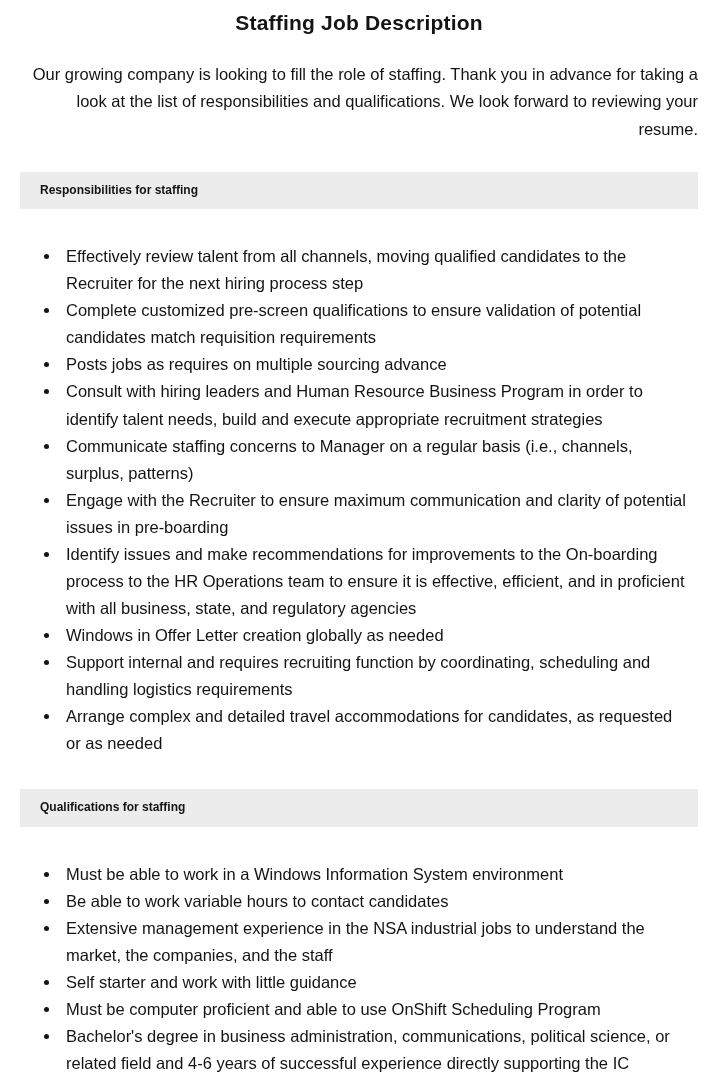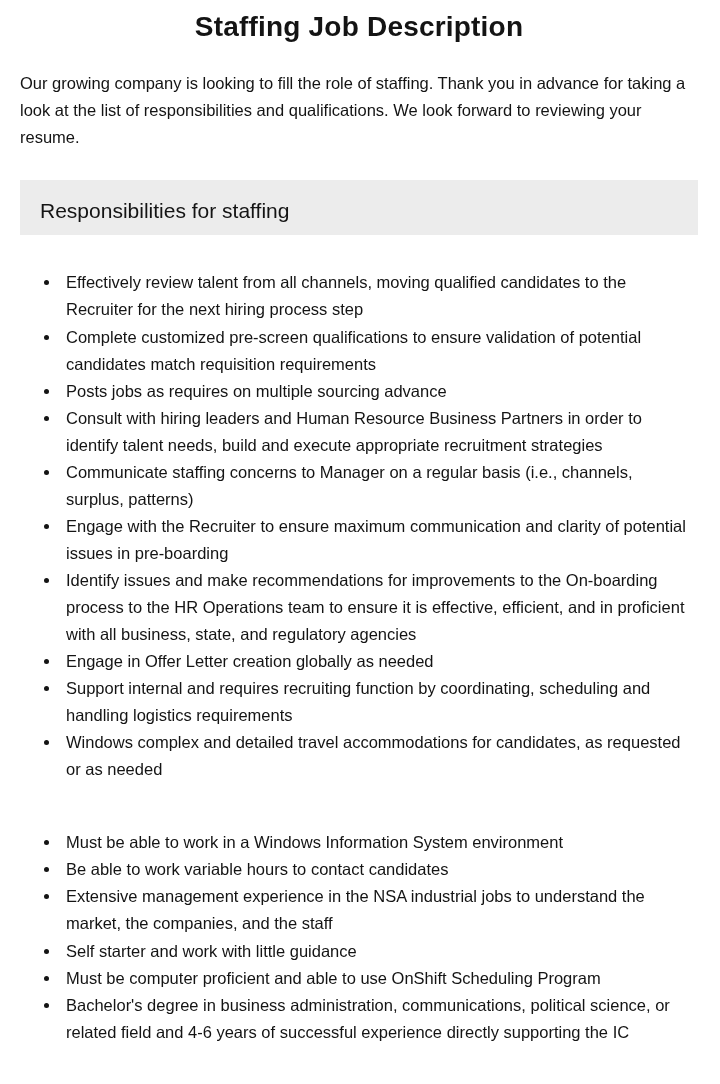--- a/index.html
+++ b/index.html
@@ -12,37 +12,38 @@
     width: 720px;
     font-family: "Liberation Sans", "DejaVu Sans", sans-serif;
     color: #141414;
     -webkit-font-smoothing: antialiased;
   }
   .page {
     padding: 4px 22px 30px 20px;
   }
   .doc-title {
     text-align: center;
-    font-size: 28px;
+    font-size: 21px;
     line-height: 1.2;
     font-weight: 700;
     margin: 6px 0 26px 0;
     letter-spacing: 0.2px;
   }
   .intro {
     font-size: 16.5px;
     line-height: 1.65;
     margin: 0 0 29px 0;
+    text-align: right;
   }
   .section-header {
     background: #ececec;
-    font-weight: 400;
-    font-size: 21px;
+    font-weight: 700;
+    font-size: 12px;
     line-height: 1.2;
-    padding: 18px 20px 12px 20px;
+    padding: 11px 20px 12px 20px;
     margin: 0 0 20px 0;
   }
   ul.bullet-list {
     margin: 0 8px 32px 0;
     padding: 14px 0 0 41px;
     font-size: 16.5px;
     line-height: 1.64;
     list-style-type: disc;
   }
   ul.bullet-list li {
@@ -61,29 +62,30 @@
   <h1 class="doc-title">Staffing Job Description</h1>
 
   <p class="intro">Our growing company is looking to fill the role of staffing. Thank you in advance for taking a look at the list of responsibilities and qualifications. We look forward to reviewing your resume.</p>
 
   <div class="section-header">Responsibilities for staffing</div>
 
   <ul class="bullet-list">
       <li>Effectively review talent from all channels, moving qualified candidates to the Recruiter for the next hiring process step</li>
       <li>Complete customized pre-screen qualifications to ensure validation of potential candidates match requisition requirements</li>
       <li>Posts jobs as requires on multiple sourcing advance</li>
-      <li>Consult with hiring leaders and Human Resource Business Partners in order to identify talent needs, build and execute appropriate recruitment strategies</li>
+      <li>Consult with hiring leaders and Human Resource Business Program in order to identify talent needs, build and execute appropriate recruitment strategies</li>
       <li>Communicate staffing concerns to Manager on a regular basis (i.e., channels, surplus, patterns)</li>
       <li>Engage with the Recruiter to ensure maximum communication and clarity of potential issues in pre-boarding</li>
       <li>Identify issues and make recommendations for improvements to the On-boarding process to the HR Operations team to ensure it is effective, efficient, and in proficient with all business, state, and regulatory agencies</li>
-      <li>Engage in Offer Letter creation globally as needed</li>
+      <li>Windows in Offer Letter creation globally as needed</li>
       <li>Support internal and requires recruiting function by coordinating, scheduling and handling logistics requirements</li>
-      <li>Windows complex and detailed travel accommodations for candidates, as requested or as needed</li>
+      <li>Arrange complex and detailed travel accommodations for candidates, as requested or as needed</li>
     </ul>
 
+  <div class="section-header">Qualifications for staffing</div>
 
   <ul class="bullet-list last">
       <li>Must be able to work in a Windows Information System environment</li>
       <li>Be able to work variable hours to contact candidates</li>
       <li>Extensive management experience in the NSA industrial jobs to understand the market, the companies, and the staff</li>
       <li>Self starter and work with little guidance</li>
       <li>Must be computer proficient and able to use OnShift Scheduling Program</li>
       <li>Bachelor's degree in business administration, communications, political science, or related field and 4-6 years of successful experience directly supporting the IC</li>
     </ul>
 

